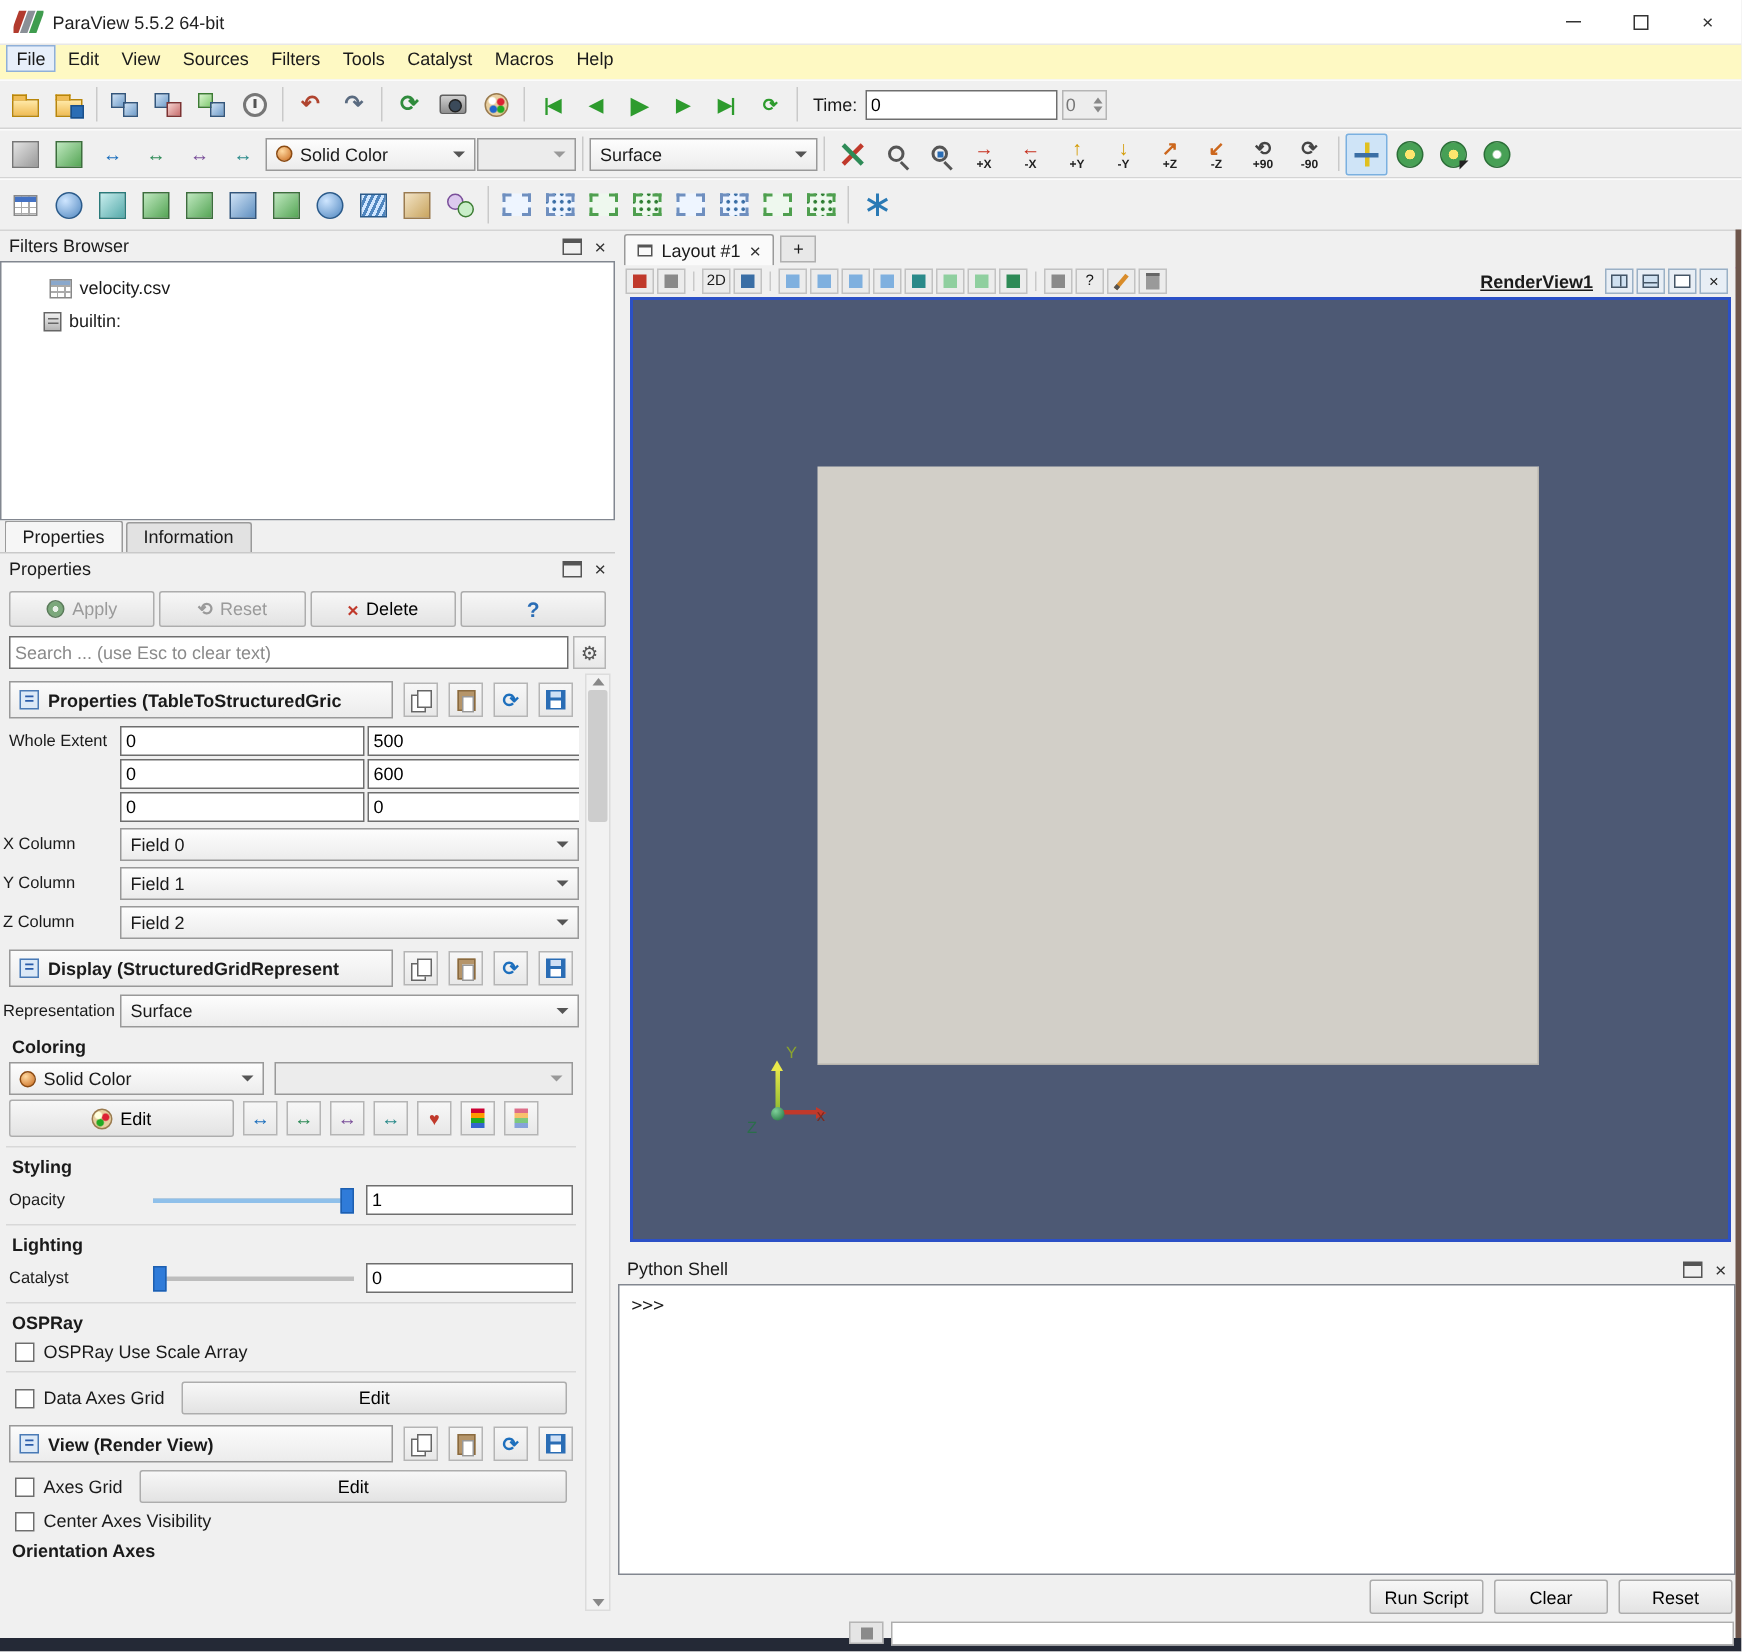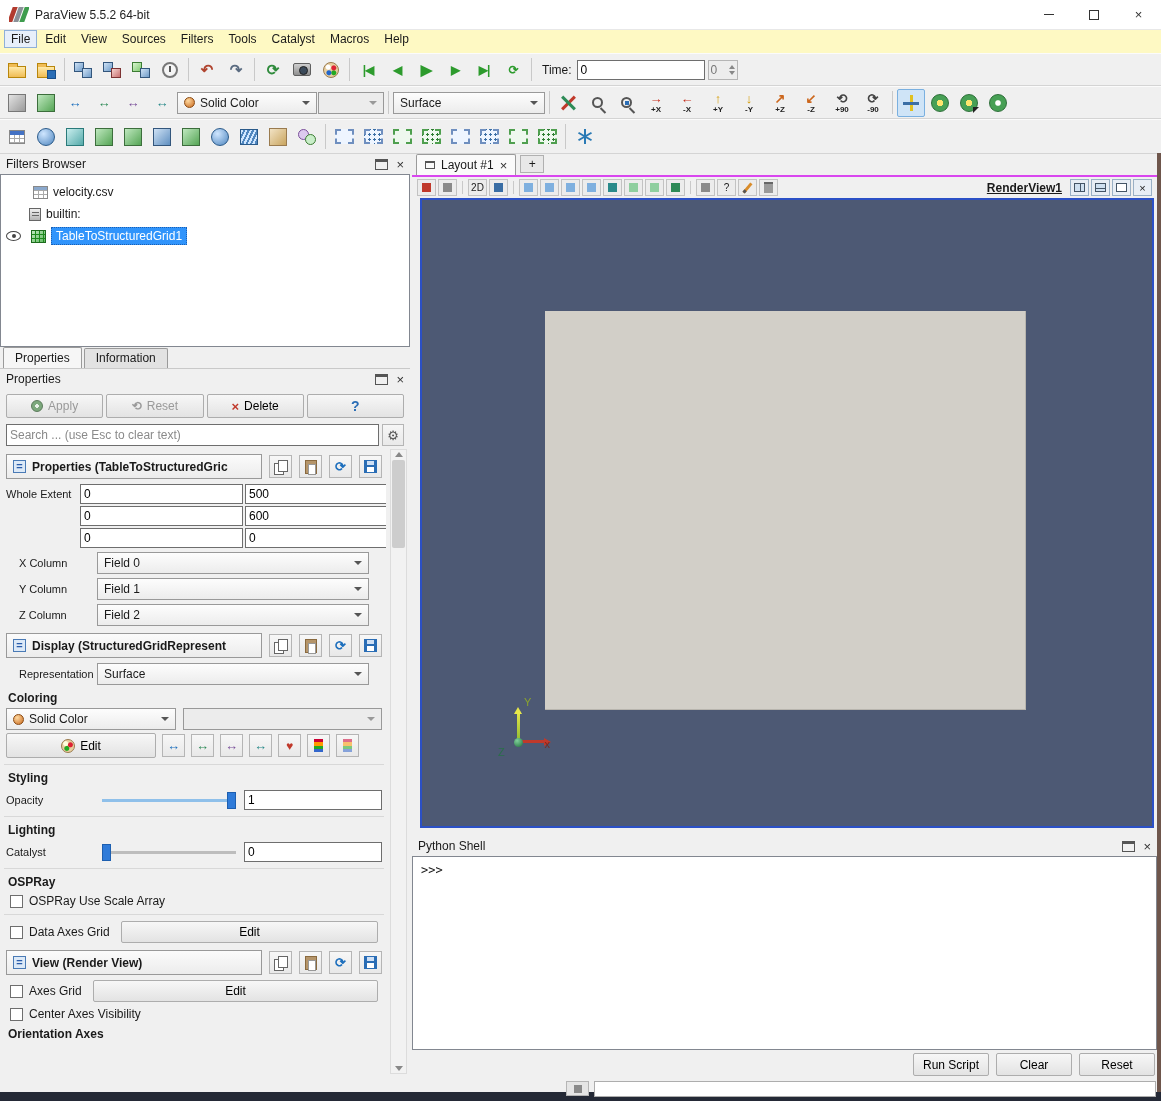--- a/index.html
+++ b/index.html
@@ -182,21 +182,21 @@
   .ic-paste{position:relative;width:12px;height:14px;background:#b5956a;border:1px solid #8a6a3f}
   .ic-paste::after{content:"";position:absolute;left:2px;top:3px;width:6px;height:9px;background:#fff;border:1px solid #999}
   .ic-refresh{color:#1d6fbd;font-weight:bold;font-size:13px;line-height:1}
   .ic-save{width:13px;height:13px;background:#2a6db5;position:relative}
   .ic-save::before{content:"";position:absolute;top:1px;left:3px;width:7px;height:4px;background:#cfe0f5}
   .ic-save::after{content:"";position:absolute;bottom:1px;left:3px;width:7px;height:5px;background:#fff}
 
   .werow{display:flex;align-items:center;margin:2px 4px}
   .welabel{width:74px;font-size:11px;flex:0 0 auto}
   .weinp{flex:1;margin-right:2px}
-  .colrow{display:flex;align-items:center;margin:4px 17px}
+  .colrow{display:flex;align-items:center;margin:4px 0}
   .collabel{width:78px;font-size:11px;flex:0 0 auto;line-height:1.15}
   .colrow .combo{flex:1}
   .hline{height:1px;background:#d8d8d8;margin:6px 2px}
   .blabel{font-weight:bold;margin:6px 6px 3px;font-size:12px}
   .crow{display:flex;align-items:center;gap:7px;margin:3px 4px}
   .editbtn{width:150px;height:25px}
   .ic-pal{width:14px;height:14px;border-radius:50%;background:radial-gradient(circle at 30% 30%,#ffd 0 2px,transparent 3px),
           radial-gradient(circle at 70% 40%,#d23 0 2px,transparent 3px),
           radial-gradient(circle at 40% 70%,#2a2 0 2px,transparent 3px),#e8cfa0;border:1px solid #9a7b4f}
   .minirow{display:flex;align-items:center;gap:6px;margin:3px 4px}
@@ -211,21 +211,21 @@
   .sliderwrap{flex:1;height:20px;position:relative;margin-right:8px}
   .groove{position:absolute;left:0;right:0;top:9px;height:3px;background:#bdbdbd}
   .fill{position:absolute;left:0;right:9px;top:9px;height:3px;background:#8fc0ea}
   .handle{position:absolute;top:2px;width:9px;height:17px;background:#2f7bd9;border:1px solid #1d5fb0}
   .handle.right{right:0}.handle.left{left:0}
   .vinp{width:138px;flex:0 0 auto}
   .chkrow{display:flex;align-items:center;gap:6px;margin:5px 8px}
   .chkrow .btn{flex:1;height:22px}
 
   
-  #layoutbar{position:absolute;left:412px;top:155px;width:745px;height:24px;background:#f0f0f0;display:flex;align-items:flex-end;padding-left:4px;border-bottom:4px solid #d946ef}
+  #layoutbar{position:absolute;left:412px;top:155px;width:745px;height:24px;background:#f0f0f0;display:flex;align-items:center;padding-left:4px;border-bottom:1px solid #d946ef}
   .ltab{height:21px;background:#fafafa;border:1px solid #9a9a9a;border-bottom:none;display:flex;align-items:center;gap:6px;padding:0 8px;border-radius:2px 2px 0 0}
   .ltabic{width:10px;height:8px;border:1px solid #555;border-top:2px solid #555}
   .addtab{width:24px;height:18px;margin:0 0 2px 4px;border:1px solid #b0b0b0;background:#e8e8e8;display:flex;align-items:center;justify-content:center}
   #viewbar{position:absolute;left:412px;top:177px;width:745px;height:21px;background:#f0f0f0;display:flex;align-items:center;gap:2px;padding:0 5px}
   .vic{width:19px;height:17px;border:1px solid #c2c2c2;background:#ececec;display:flex;align-items:center;justify-content:center;font-size:10px;flex:0 0 auto}
   .sq{width:9px;height:9px;display:block}
   .sq.red{background:#c0392b}.sq.gray{background:#8a8a8a}.sq.blue{background:#3a6ea5}.sq.lblue{background:#7fb0df}
   .sq.green{background:#2e8b57}.sq.lgreen{background:#8fcf9f}.sq.teal{background:#2a8a8a}
   .pencil{width:3px;height:12px;background:#d98c2a;transform:rotate(40deg);border-bottom:3px solid #555}
   .trash{width:9px;height:11px;background:#9a9a9a;border-top:2px solid #666;position:relative}
@@ -534,25 +534,20 @@
   </div>
   <div class="ptree">
     <div class="prow" style="padding-left:32px">
       <span class="tblic"></span>
       <span>velocity.csv</span>
     </div>
     <div class="prow">
       <span class="srvic"></span>
       <span>builtin:</span>
     </div>
-    <div class="prow" style="padding-left:30px">
-      <span class="eyeic"></span>
-      <span class="gridic"></span>
-      <span class="psel">TableToStructuredGrid1</span>
-    </div>
   </div>
 </div>
 
 <div id="proptabs">
   <span class="tab active">Properties</span>
   <span class="tab">Information</span>
 </div>
 
 <div id="props">
   <div class="phead">

